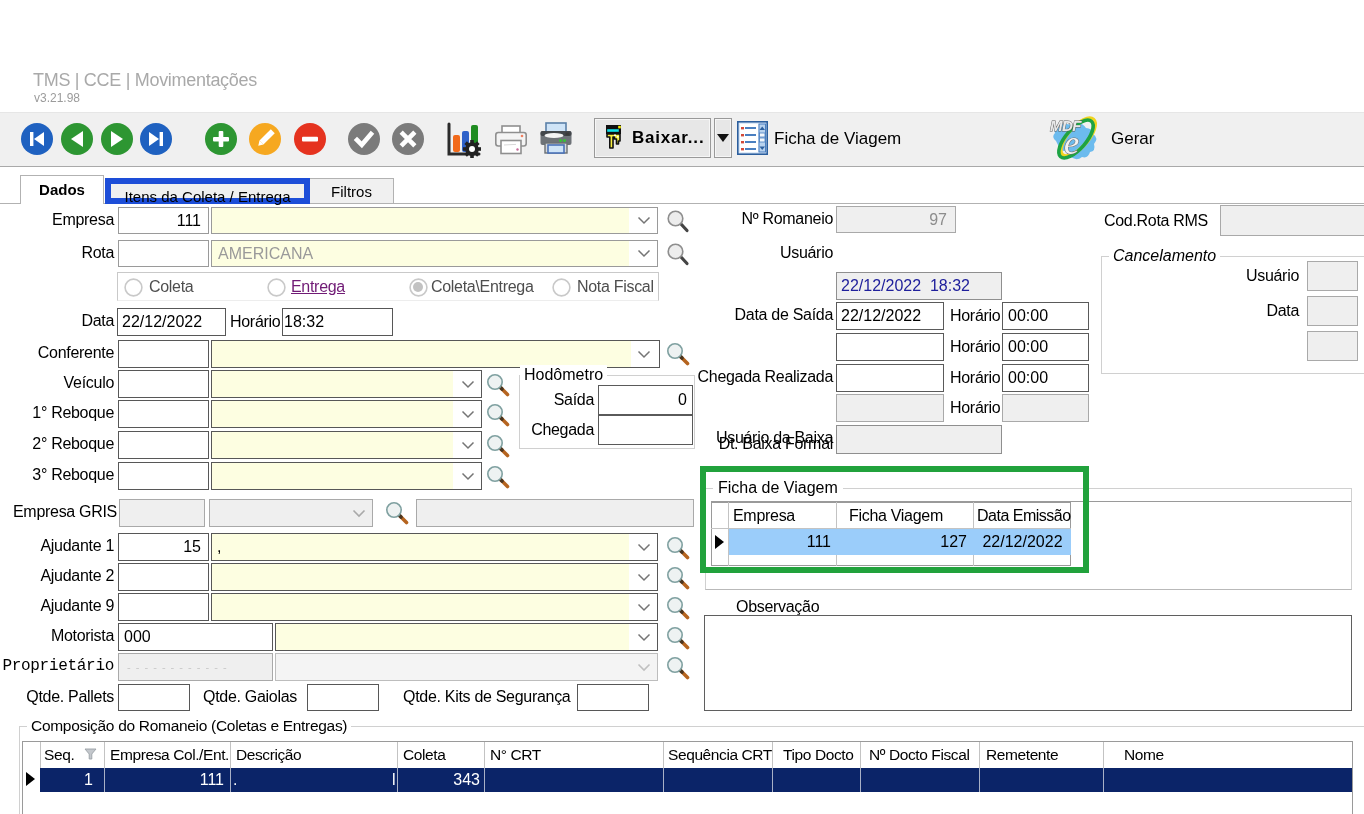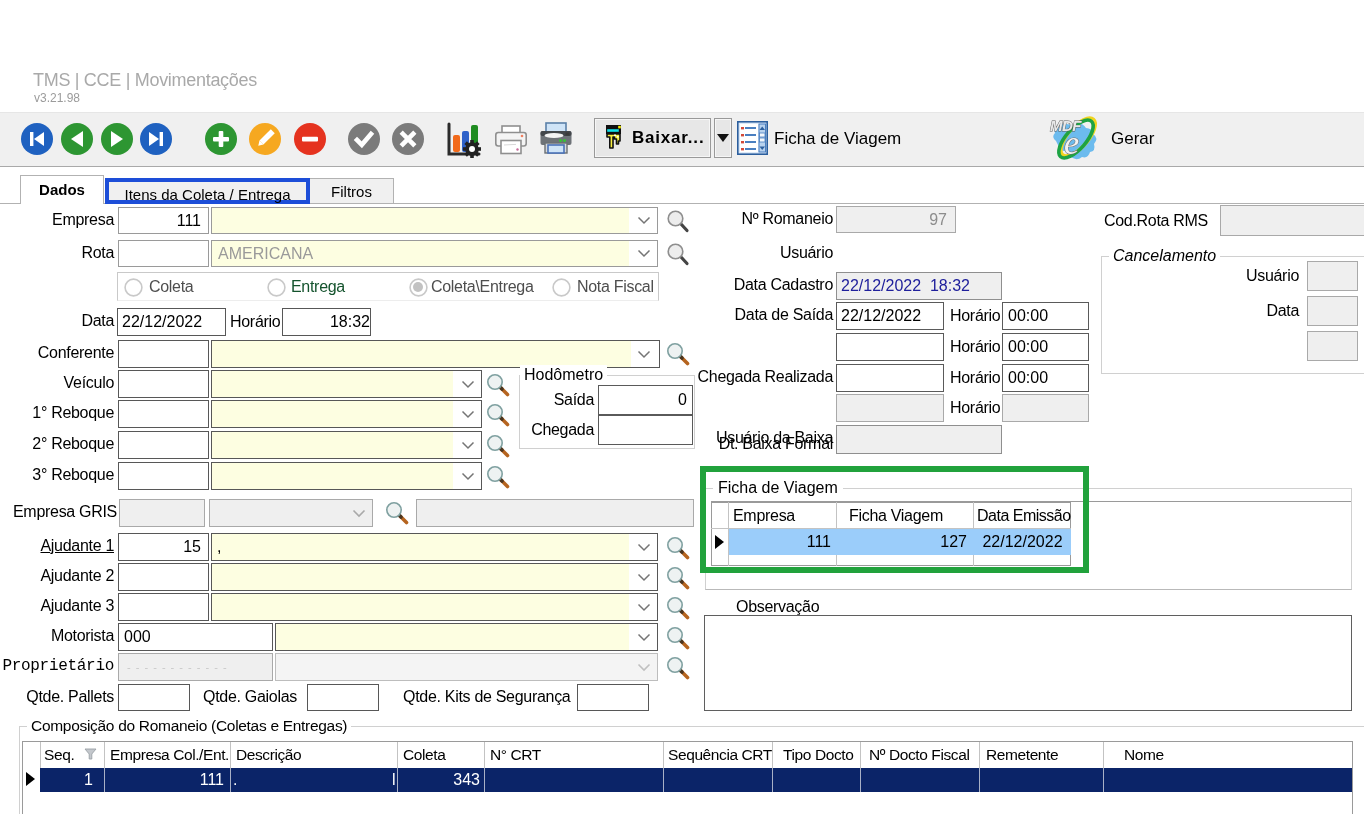--- a/index.html
+++ b/index.html
@@ -141,38 +141,38 @@
 <svg class="abs" style="left:1049px; top:114px;" width="56" height="50" viewBox="0 0 56 50">
 <path d="M17 10 Q12 8 10 13 Q4 13 6 19 Q2 23 7 27 L9 31 Q10 37 16 37 L21 42 Q27 48 33 43 Q39 45 41 38 Q47 37 45 30 Q50 24 44 20 Q43 14 37 14 Q32 7 25 11 Z" fill="#6cbbee"></path>
 <ellipse cx="29" cy="23" rx="23.5" ry="10" fill="none" stroke="#f0d41e" stroke-width="3.6" transform="rotate(-49 29 23)"></ellipse>
 <ellipse cx="27" cy="25" rx="23.5" ry="10" fill="none" stroke="#1da344" stroke-width="3.6" transform="rotate(-49 27 25)"></ellipse>
 <text x="1" y="17" font-family="Liberation Sans, sans-serif" font-size="15" font-weight="bold" font-style="italic" fill="#e8e8e8" stroke="#5a5a5a" stroke-width="0.9" paint-order="stroke" letter-spacing="-0.5">MDF</text>
 <text x="15" y="40" font-family="Liberation Serif, serif" font-size="34" font-style="italic" fill="#f2f2f2" stroke="#707070" stroke-width="1.1" paint-order="stroke">e</text>
 </svg>
 <div class="abs" style="left:1111px; top:126px; font-size:17px; line-height:26px;">Gerar</div>
 
 <div class="abs" style="left:0; top:203px; width:1364px; height:1px; background:#b2b2b2;"></div>
-<div class="abs" style="left:105px; top:178px; width:205px; height:26px; background:#f0f0f0; border:4px solid #1d4ed8; font-size:15px; text-align:center; line-height:25px;">Itens da Coleta / Entrega</div>
+<div class="abs" style="left:105px; top:178px; width:205px; height:26px; background:#f0f0f0; border:6px solid #1d4ed8; font-size:15px; text-align:center; line-height:25px;">Itens da Coleta / Entrega</div>
 <div class="abs" style="left:310px; top:178px; width:84px; height:26px; background:#f0f0f0; border:1px solid #b2b2b2; border-left:none; font-size:15px; text-align:center; line-height:25px;">Filtros</div>
 <div class="abs" style="left:20px; top:175px; width:84px; height:29px; background:#fff; border:1px solid #b2b2b2; border-bottom:none; font-size:15px; font-weight:bold; text-align:center; line-height:27px;">Dados</div>
 
 <div class="lbl" style="left:0; top:207px; width:114px;">Empresa</div>
 <div class="fld rt" style="left:118px; top:207px; width:91px; height:27px; padding-right:7px; border-color:#9a9a9a;">111</div>
 <div class="fld yel" style="left:211px; top:207px; width:447px; height:27px; border-color:#9a9a9a;"></div>
 
 <div class="lbl" style="left:0; top:240px; width:114px;">Rota</div>
 <div class="fld" style="left:118px; top:240px; width:91px; height:27px; border-color:#9a9a9a;"></div>
 <div class="fld yel" style="left:211px; top:240px; width:447px; height:27px; padding-left:6px; color:#9a9a9a; border-color:#9a9a9a;">AMERICANA</div>
 
 <div class="abs" style="left:117px; top:272px; width:542px; height:29px; background:#fff; border:1px solid #c9c9c9; border-bottom-color:#ededed;"></div>
 
 <div class="lbl" style="left:0; top:308px; width:114px;">Data</div>
 <div class="fld" style="left:117px; top:308px; width:109px; height:28px; padding-left:4px;">22/12/2022</div>
 <div class="llbl" style="left:230px; top:309px;">Horário</div>
-<div class="fld" style="left:282px; top:308px; width:89px; height:28px; padding-left:15px;text-align:right;">18:32</div>
+<div class="fld" style="left:282px; top:308px; width:111px; height:28px; padding-left:1px;">18:32</div>
 
 <div class="lbl" style="left:0; top:340px; width:114px;">Conferente</div>
 <div class="fld" style="left:118px; top:340px; width:91px; height:28px;"></div>
 <div class="fld yel" style="left:211px; top:340px; width:449px; height:28px;"></div>
 
 <div class="lbl" style="left:0; top:370px; width:114px;">Veículo</div>
 <div class="fld" style="left:118px; top:370px; width:91px; height:28px;"></div>
 <div class="fld yel" style="left:211px; top:370px; width:271px; height:28px;"></div>
 
 <div class="lbl" style="left:0; top:400px; width:114px;">1° Reboque</div>
@@ -185,29 +185,29 @@
 
 <div class="lbl" style="left:0; top:462px; width:114px;">3° Reboque</div>
 <div class="fld" style="left:118px; top:462px; width:91px; height:28px;"></div>
 <div class="fld yel" style="left:211px; top:462px; width:271px; height:28px;"></div>
 
 <div class="lbl" style="left:0; top:499px; width:117px;">Empresa GRIS</div>
 <div class="fld dis" style="left:119px; top:499px; width:86px; height:28px;"></div>
 <div class="fld dis" style="left:209px; top:499px; width:164px; height:28px;"></div>
 <div class="fld dis" style="left:416px; top:499px; width:278px; height:28px;"></div>
 
-<div class="lbl" style="left:0; top:533px; width:114px;text-decoration:underline;">Ajudante 1</div>
+<div class="lbl" style="left:0; top:533px; width:114px;">Ajudante 1</div>
 <div class="fld rt" style="left:118px; top:533px; width:91px; height:28px; padding-right:7px;">15</div>
 <div class="fld yel" style="left:211px; top:533px; width:447px; height:28px; padding-left:5px;">,</div>
 
 <div class="lbl" style="left:0; top:563px; width:114px;">Ajudante 2</div>
 <div class="fld" style="left:118px; top:563px; width:91px; height:28px;"></div>
 <div class="fld yel" style="left:211px; top:563px; width:447px; height:28px;"></div>
 
-<div class="lbl" style="left:0; top:593px; width:114px;">Ajudante 3</div>
+<div class="lbl" style="left:0; top:593px; width:114px;">Ajudante 9</div>
 <div class="fld" style="left:118px; top:593px; width:91px; height:28px;"></div>
 <div class="fld yel" style="left:211px; top:593px; width:447px; height:28px;"></div>
 
 <div class="lbl" style="left:0; top:623px; width:114px;">Motorista</div>
 <div class="fld" style="left:118px; top:623px; width:155px; height:28px; padding-left:5px;">000</div>
 <div class="fld yel" style="left:275px; top:623px; width:383px; height:28px;"></div>
 
 <div class="lbl" style="left:0; top:653px; width:114px;font-family:Liberation Mono, monospace;">Proprietário</div>
 <div class="fld dis" style="left:118px; top:653px; width:155px; height:28px; color:#c8c8c8; padding-left:8px; font-size:11px; letter-spacing:1px; line-height:26px;">- - - - - - - - - - - -</div>
 <div class="fld" style="left:275px; top:653px; width:383px; height:28px; background:#f4f4f4; border-color:#bdbdbd;"></div>
@@ -226,21 +226,21 @@
 <div class="lbl" style="left:480px; top:416px; width:114px; line-height:28px;">Chegada</div>
 <div class="fld" style="left:598px; top:415px; width:95px; height:30px; line-height:28px; border-color:#5a5a5a;"></div>
 
 <svg class="abs" style="left:124px; top:278px;" width="19" height="19" viewBox="0 0 19 19">
       <circle cx="9.5" cy="9.5" r="8.4" fill="#fff" stroke="#c9c9c9" stroke-width="1.6"></circle>
     </svg>
 <div class="abs" style="left:149px; top:274px; font-size:16px; letter-spacing:-0.3px; line-height:26px; color:#4e4e4e;">Coleta</div>
 <svg class="abs" style="left:267px; top:278px;" width="19" height="19" viewBox="0 0 19 19">
       <circle cx="9.5" cy="9.5" r="8.4" fill="#fff" stroke="#c9c9c9" stroke-width="1.6"></circle>
     </svg>
-<div class="abs" style="left:291px; top:274px; font-size:16px; letter-spacing:-0.3px; line-height:26px; color:#14532d;">Entrega</div>
+<div class="abs" style="left:291px; top:274px; font-size:16px; letter-spacing:-0.3px; line-height:26px; color:#701a75;text-decoration:underline;">Entrega</div>
 <svg class="abs" style="left:409px; top:278px;" width="19" height="19" viewBox="0 0 19 19">
       <circle cx="9.5" cy="9.5" r="8.4" fill="#fff" stroke="#c9c9c9" stroke-width="1.6"></circle>
       <circle cx="9" cy="9" r="5" fill="#c2c2c2"></circle>
     </svg>
 <div class="abs" style="left:431px; top:274px; font-size:16px; letter-spacing:-0.3px; line-height:26px; color:#4e4e4e;">Coleta\Entrega</div>
 <svg class="abs" style="left:552px; top:278px;" width="19" height="19" viewBox="0 0 19 19">
       <circle cx="9.5" cy="9.5" r="8.4" fill="#fff" stroke="#c9c9c9" stroke-width="1.6"></circle>
     </svg>
 <div class="abs" style="left:577px; top:274px; font-size:16px; letter-spacing:-0.3px; line-height:26px; color:#4e4e4e;">Nota Fiscal</div>
 
@@ -343,21 +343,20 @@
     </svg>
 <svg class="abs" style="left:666px; top:656px;" width="25" height="24" viewBox="0 0 25 24">
       <line x1="15" y1="15" x2="21.5" y2="21.5" stroke="#b5641f" stroke-width="3.6" stroke-linecap="round"></line>
       <line x1="14" y1="14" x2="16" y2="16" stroke="#4a3520" stroke-width="3.6" stroke-linecap="round"></line>
       <circle cx="9" cy="9" r="7.2" fill="#eef2f2" stroke="#7fa0a0" stroke-width="1.6"></circle>
     </svg>
 
 <div class="lbl" style="left:600px; top:206px; width:233px;">Nº Romaneio</div>
 <div class="fld dis rt" style="left:836px; top:206px; width:120px; height:27px; color:#8c8c8c; padding-right:8px;">97</div>
 <div class="lbl" style="left:600px; top:240px; width:233px;">Usuário</div>
-<div class="lbl" style="left:600px; top:272px; width:233px;">Data Cadastro</div>
 <div class="fld dis" style="left:836px; top:272px; width:166px; height:28px; color:#20209c; padding-left:4px; border-color:#8f8f8f;">22/12/2022&nbsp;&nbsp;18:32</div>
 <div class="lbl" style="left:600px; top:302px; width:233px;">Data de Saída</div>
 <div class="fld" style="left:836px; top:302px; width:108px; height:28px; padding-left:4px; border-color:#5a5a5a;">22/12/2022</div>
 <div class="llbl" style="left:950px; top:303px;">Horário</div>
 <div class="fld" style="left:1002px; top:302px; width:87px; height:28px; padding-left:5px; border-color:#5a5a5a;">00:00</div>
 <div class="fld" style="left:836px; top:333px; width:108px; height:28px; border-color:#5a5a5a;"></div>
 <div class="llbl" style="left:950px; top:334px;">Horário</div>
 <div class="fld" style="left:1002px; top:333px; width:87px; height:28px; padding-left:5px; border-color:#5a5a5a;">00:00</div>
 <div class="lbl" style="left:600px; top:364px; width:233px;">Chegada Realizada</div>
 <div class="fld" style="left:836px; top:364px; width:108px; height:28px; border-color:#5a5a5a;"></div>

